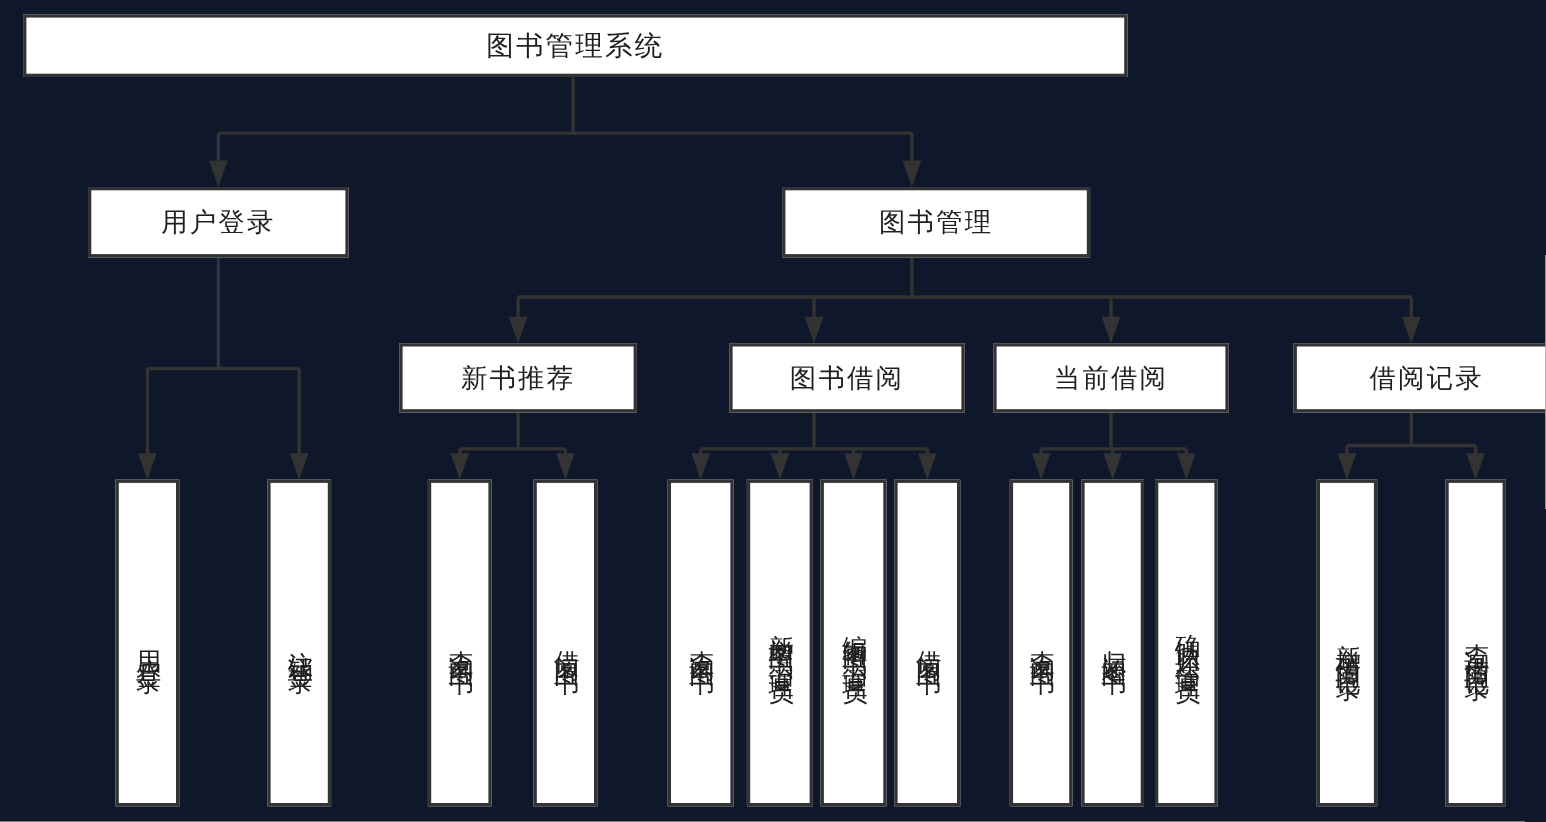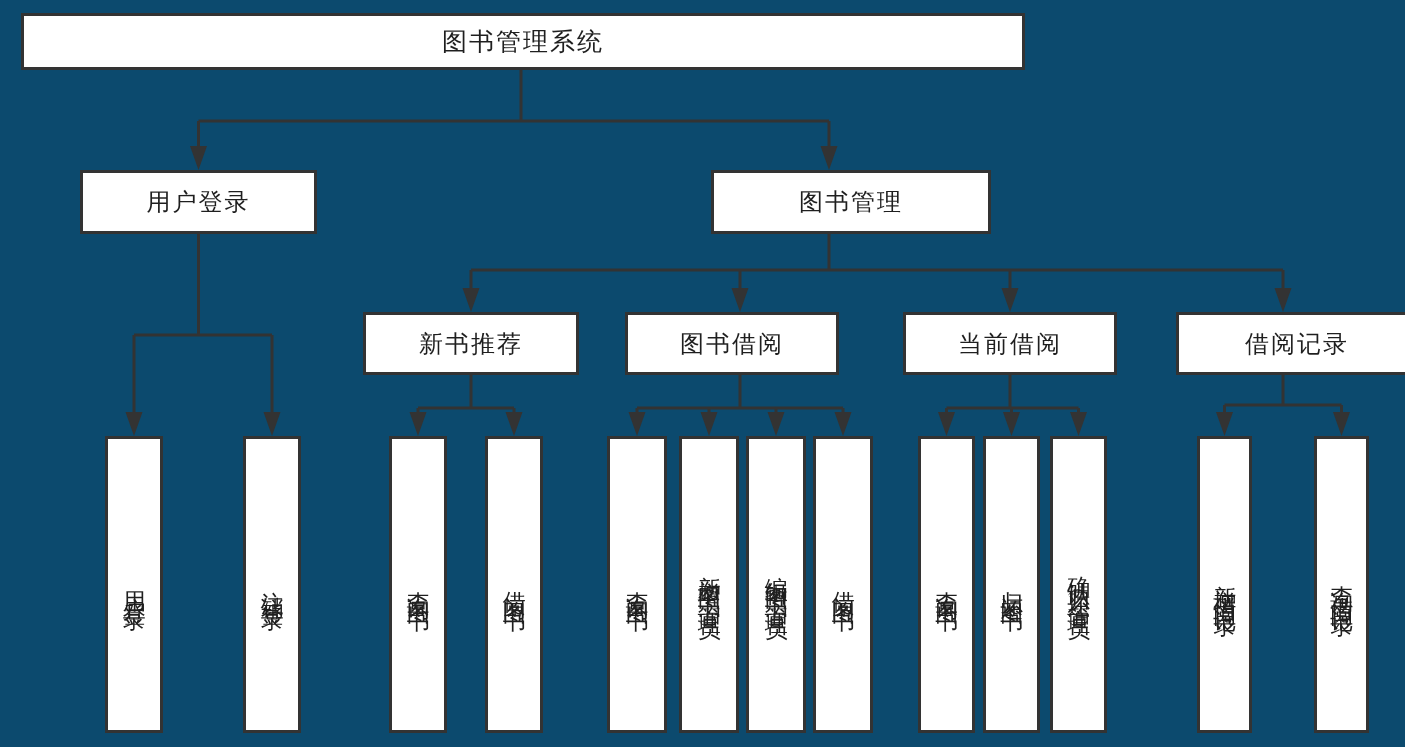--- a/index.html
+++ b/index.html
@@ -1,20 +1,20 @@
 <!DOCTYPE html>
 <html><head>
 <meta charset="utf-8">
 <style>
   html, body { margin: 0; padding: 0; background: #ffffff; }
   #canvas {
     position: relative;
     width: 1405px;
     height: 747px;
-    background: #0c4a6e;
+    background: #0f172a;
     font-family: "DejaVu Sans", "Liberation Sans", sans-serif;
     color: #1f1f1f;
     overflow: hidden;
   }
   #wires {
     position: absolute;
     left: 0; top: 0;
     width: 1405px; height: 747px;
   }
   .node {
@@ -26,21 +26,21 @@
     align-items: center;
     justify-content: center;
     text-align: center;
   }
   .h-node { font-size: 24px; letter-spacing: 2px; }
   .root-node { left: 21px; top: 13px; width: 1004px; height: 57px; font-size: 25px; }
   .l2-a { left: 80px;  top: 170px; width: 237px; height: 64px; }
   .l2-b { left: 711px; top: 170px; width: 280px; height: 64px; }
   .l3   { top: 312px; height: 63px; }
   .l3-a { left: 363px;  width: 216px; }
-  .l3-b { left: 625px;  width: 214px; }
+  .l3-b { left: 663px;  width: 214px; }
   .l3-c { left: 903px;  width: 214px; }
   .l3-d { left: 1176px; width: 242px; }
   .leaf {
     top: 436px;
     height: 297px;
     width: 58px;
     font-size: 23px;
     writing-mode: vertical-rl;
     text-orientation: mixed;
     letter-spacing: 6px;

